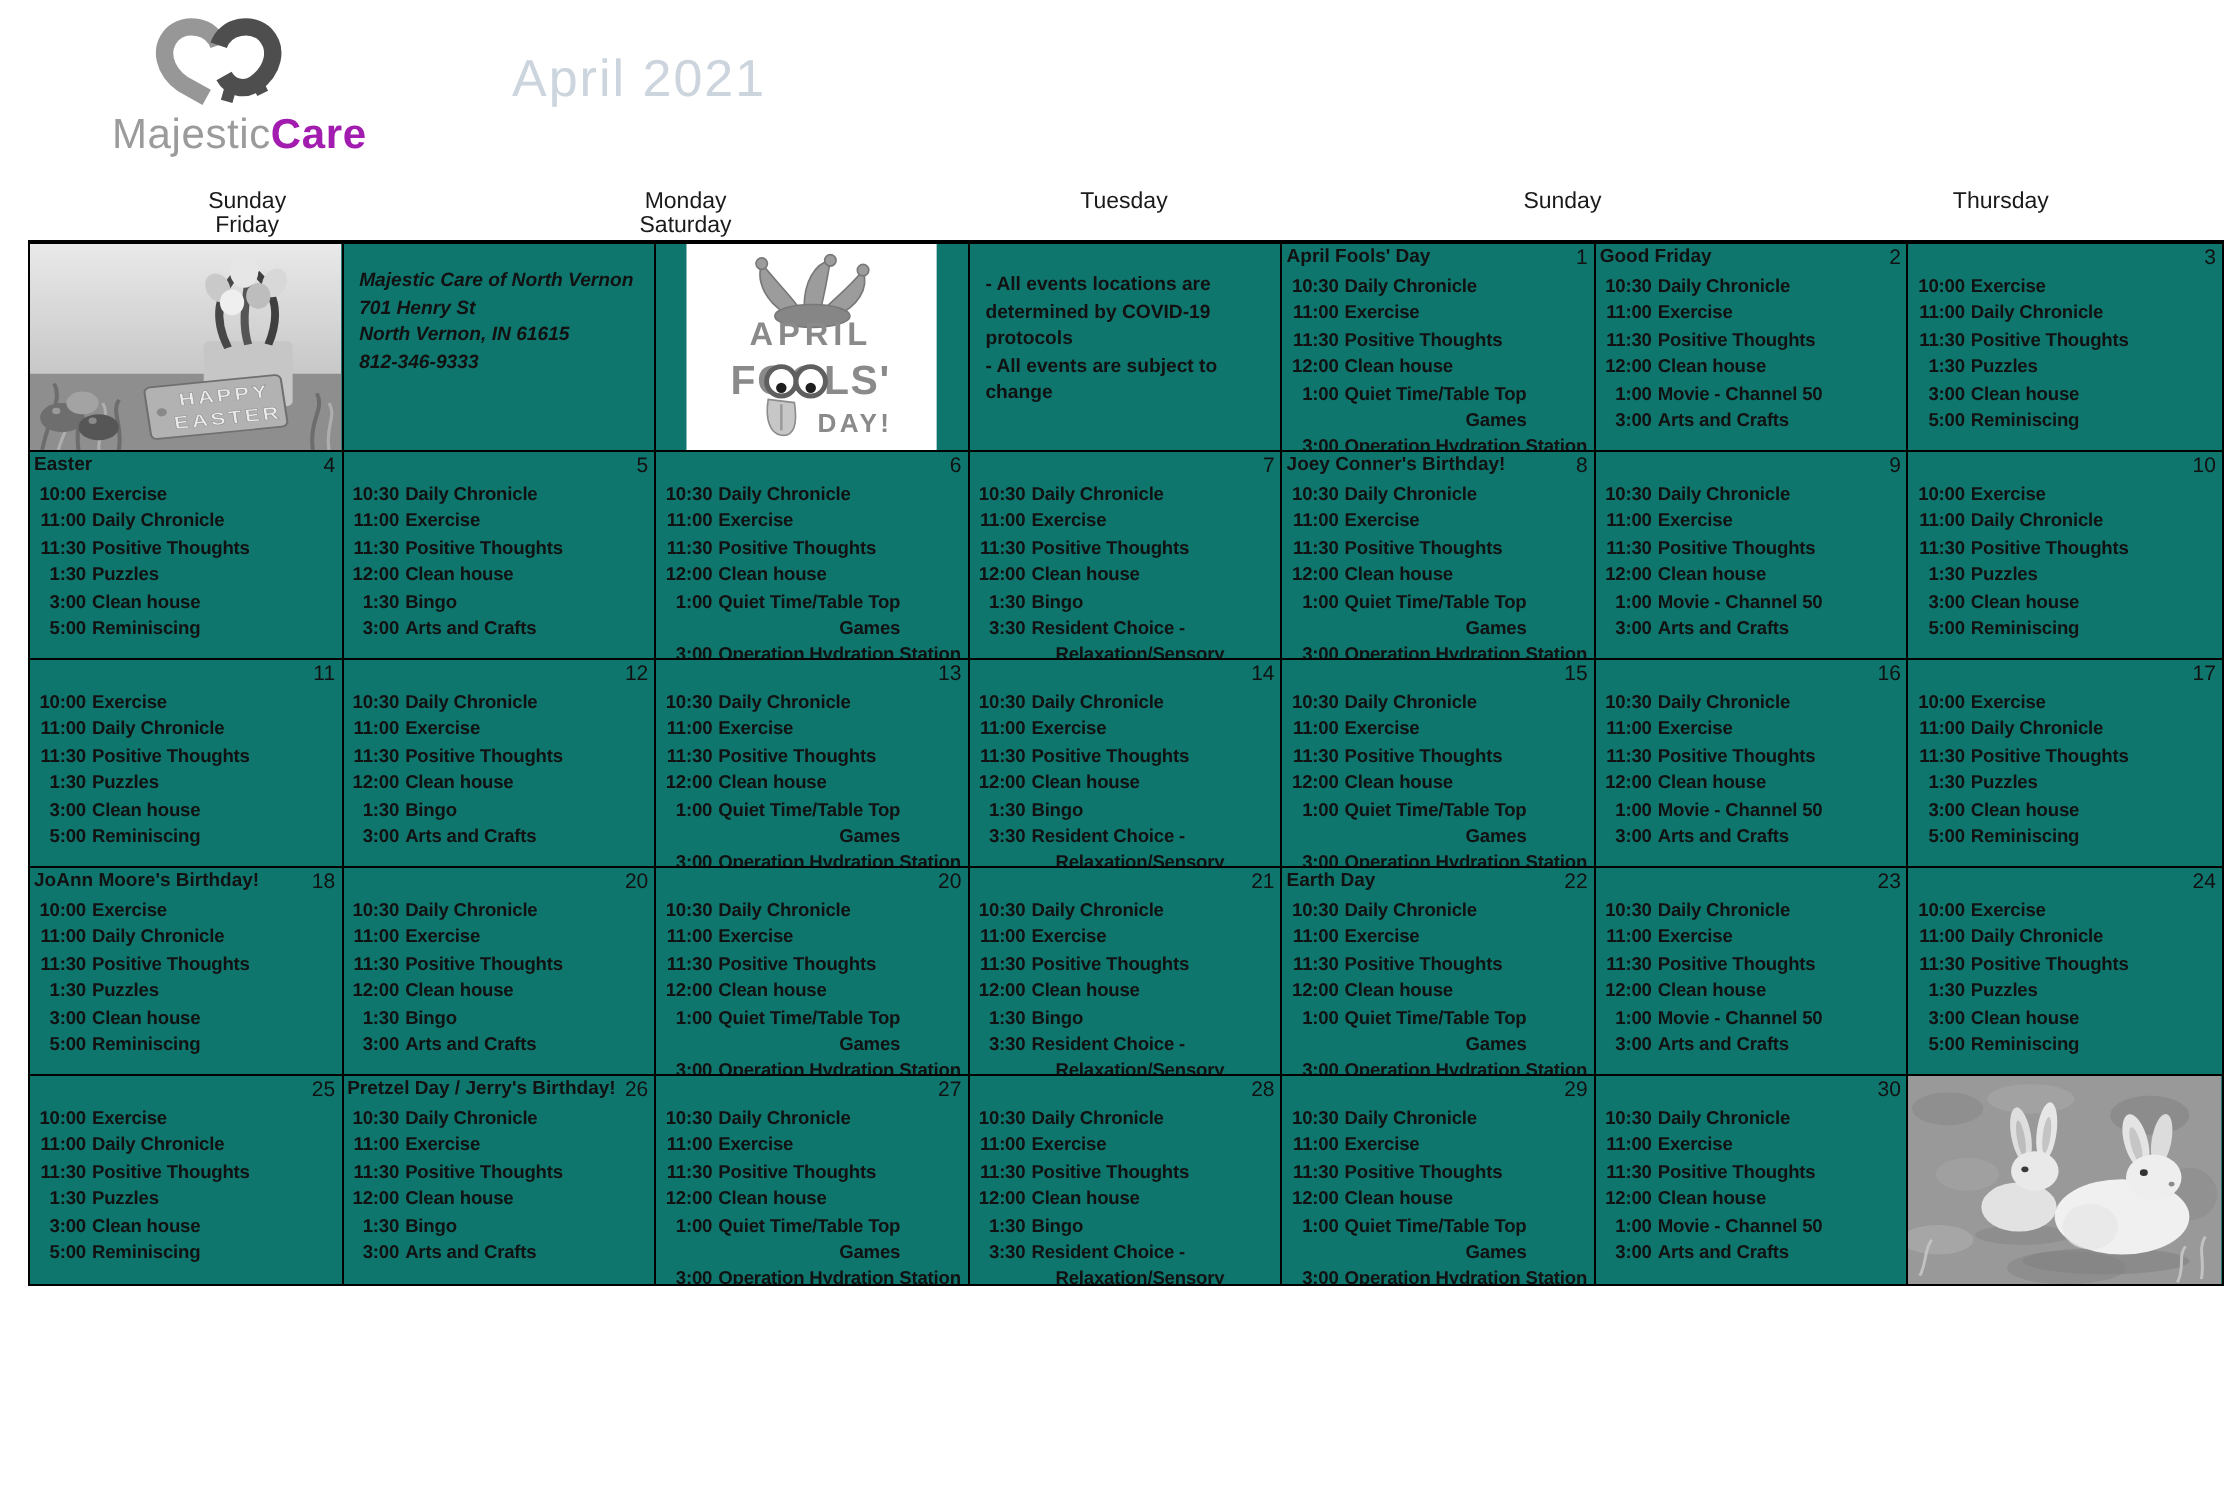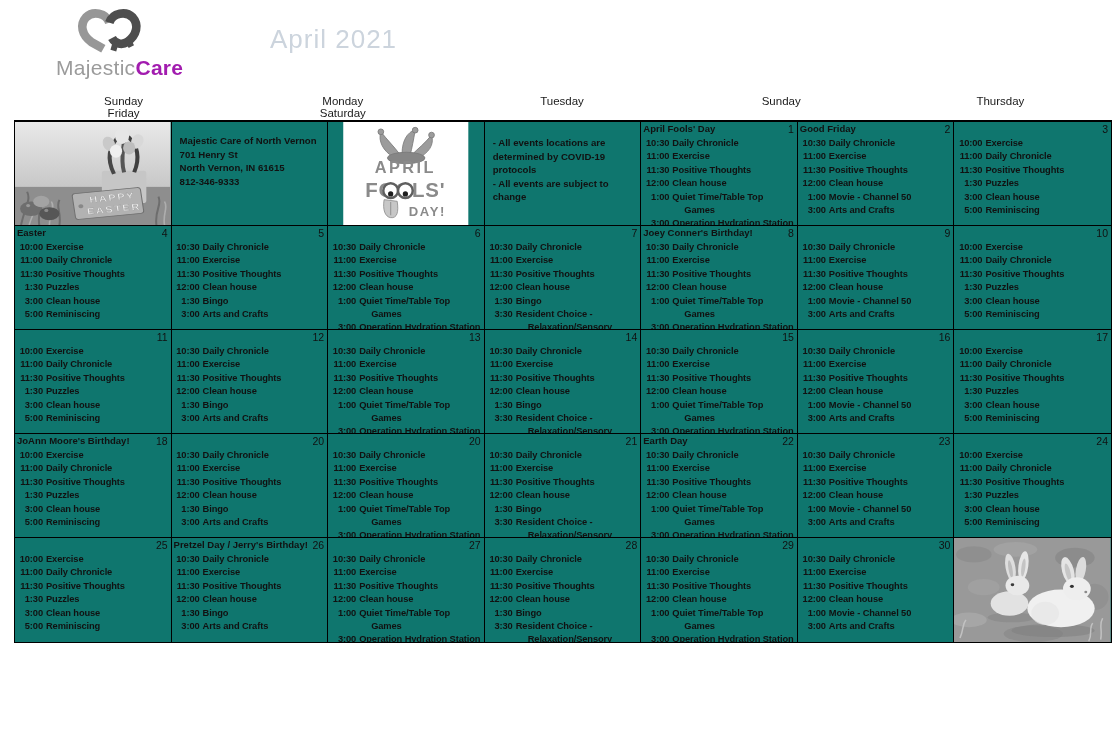--- a/index.html
+++ b/index.html
@@ -4,41 +4,41 @@
 <style>
   html,body{margin:0;padding:0;background:#fff;}
   body{width:1114px;height:746px;overflow:hidden;position:relative;
        font-family:"Liberation Sans",sans-serif;color:#111;}
   
   .page-header{position:relative;height:95px;}
   .logo-wrap{position:absolute;left:62px;top:4px;}
   .brand{position:absolute;left:56px;top:56px;font-size:21px;letter-spacing:.3px;white-space:nowrap;}
   .brand-light{color:#9b9b9b;font-weight:500;}
   .brand-dark{color:#a21caf;font-weight:700;}
-  .watermark{position:absolute;left:270px;top:24px;font-size:26px;color:#ccd4dd;letter-spacing:1px;}
+  .watermark{position:absolute;left:256px;top:24px;font-size:26px;color:#ccd4dd;letter-spacing:1px;}
   
   .dow-row{display:grid;grid-template-columns:repeat(5,1fr);margin:0 4px 1px 14px;width:1096px;}
   .dow{text-align:center;font-size:11.5px;color:#1a1a1a;}
   
   .grid{display:grid;grid-template-columns:repeat(7,1fr);margin-left:14px;width:1096px;
         border:1.5px solid #000;border-top-width:2.5px;background:#fff;}
   .cell{border-right:1px solid #000;border-bottom:1px solid #000;height:104px;
         overflow:hidden;padding:1px 1px 0 2px;box-sizing:border-box;position:relative;background:#0f766e;}
   .cell:nth-child(7n){border-right:none;}
   .cell:nth-last-child(-n+7){border-bottom:none;}
   .cell-head{display:flex;align-items:flex-start;font-size:9.5px;line-height:12px;min-height:13px;}
   .cell-label{font-weight:700;white-space:nowrap;}
   .cell-num{margin-left:auto;font-size:10.5px;font-weight:400;padding-right:2px;}
   .evs{margin-top:1px;}
   .ev{display:flex;font-weight:700;font-size:9.3px;line-height:13.4px;letter-spacing:-.1px;}
   .ev .t{width:26px;flex:none;text-align:right;white-space:nowrap;}
   .ev .d{margin-left:3px;min-width:0;}
   .ln{white-space:nowrap;}
-  .cont{margin-left:12px;}
-  .info-cell{padding:12px 8px 16px 8px;font-weight:700;font-size:9.6px;line-height:13.5px;}
+  .cont{margin-left:12px;text-align:right;}
+  .info-cell{padding:12px 8px 16px 8px;font-weight:700;font-size:9.6px;line-height:13.5px;font-style:italic;}
   .note-cell{padding:14px 8px 0 8px;font-weight:700;font-size:9.6px;line-height:13.5px;}
   .photo-cell{padding:0;}
   .photo-cell svg{display:block;width:100%;height:100%;}
   .graphic-cell{padding:0;}
   .graphic-cell svg{display:block;width:100%;height:100%;}
   svg text{font-family:"Liberation Sans",sans-serif;}
 </style>
 </head>
 <body>
 

